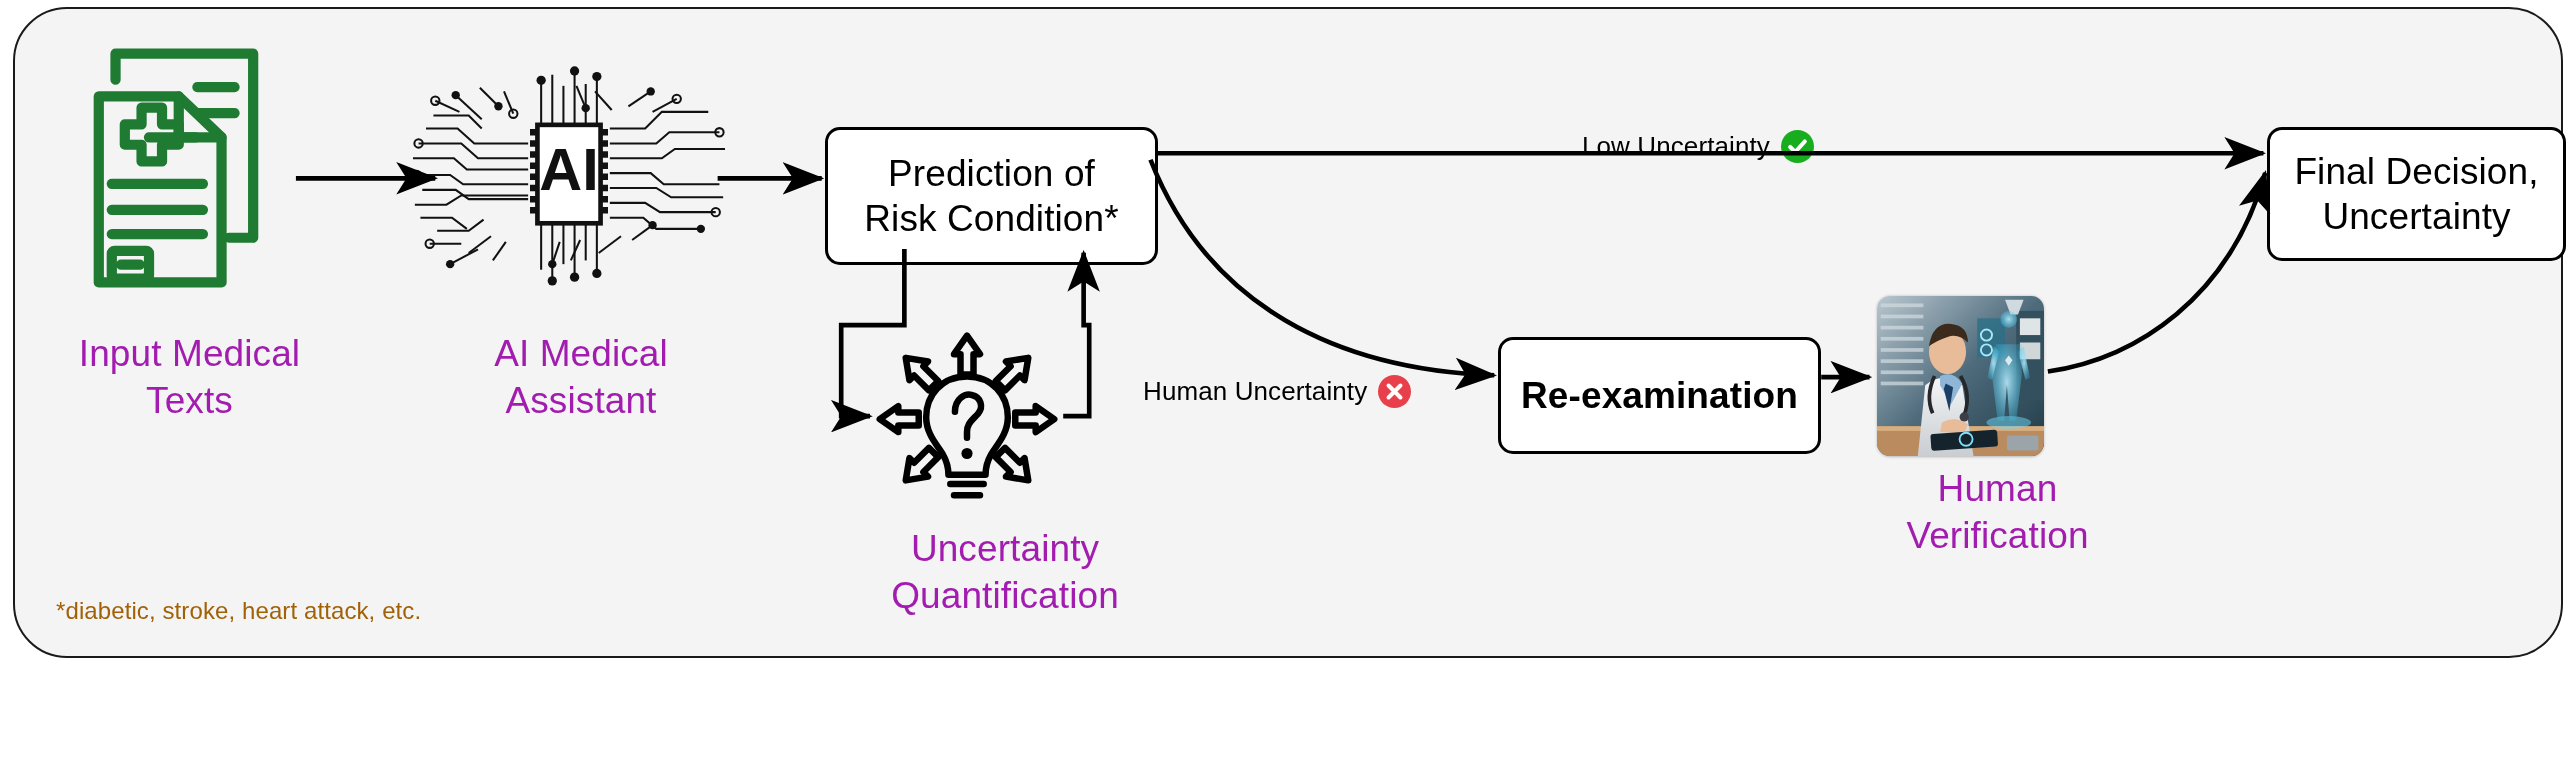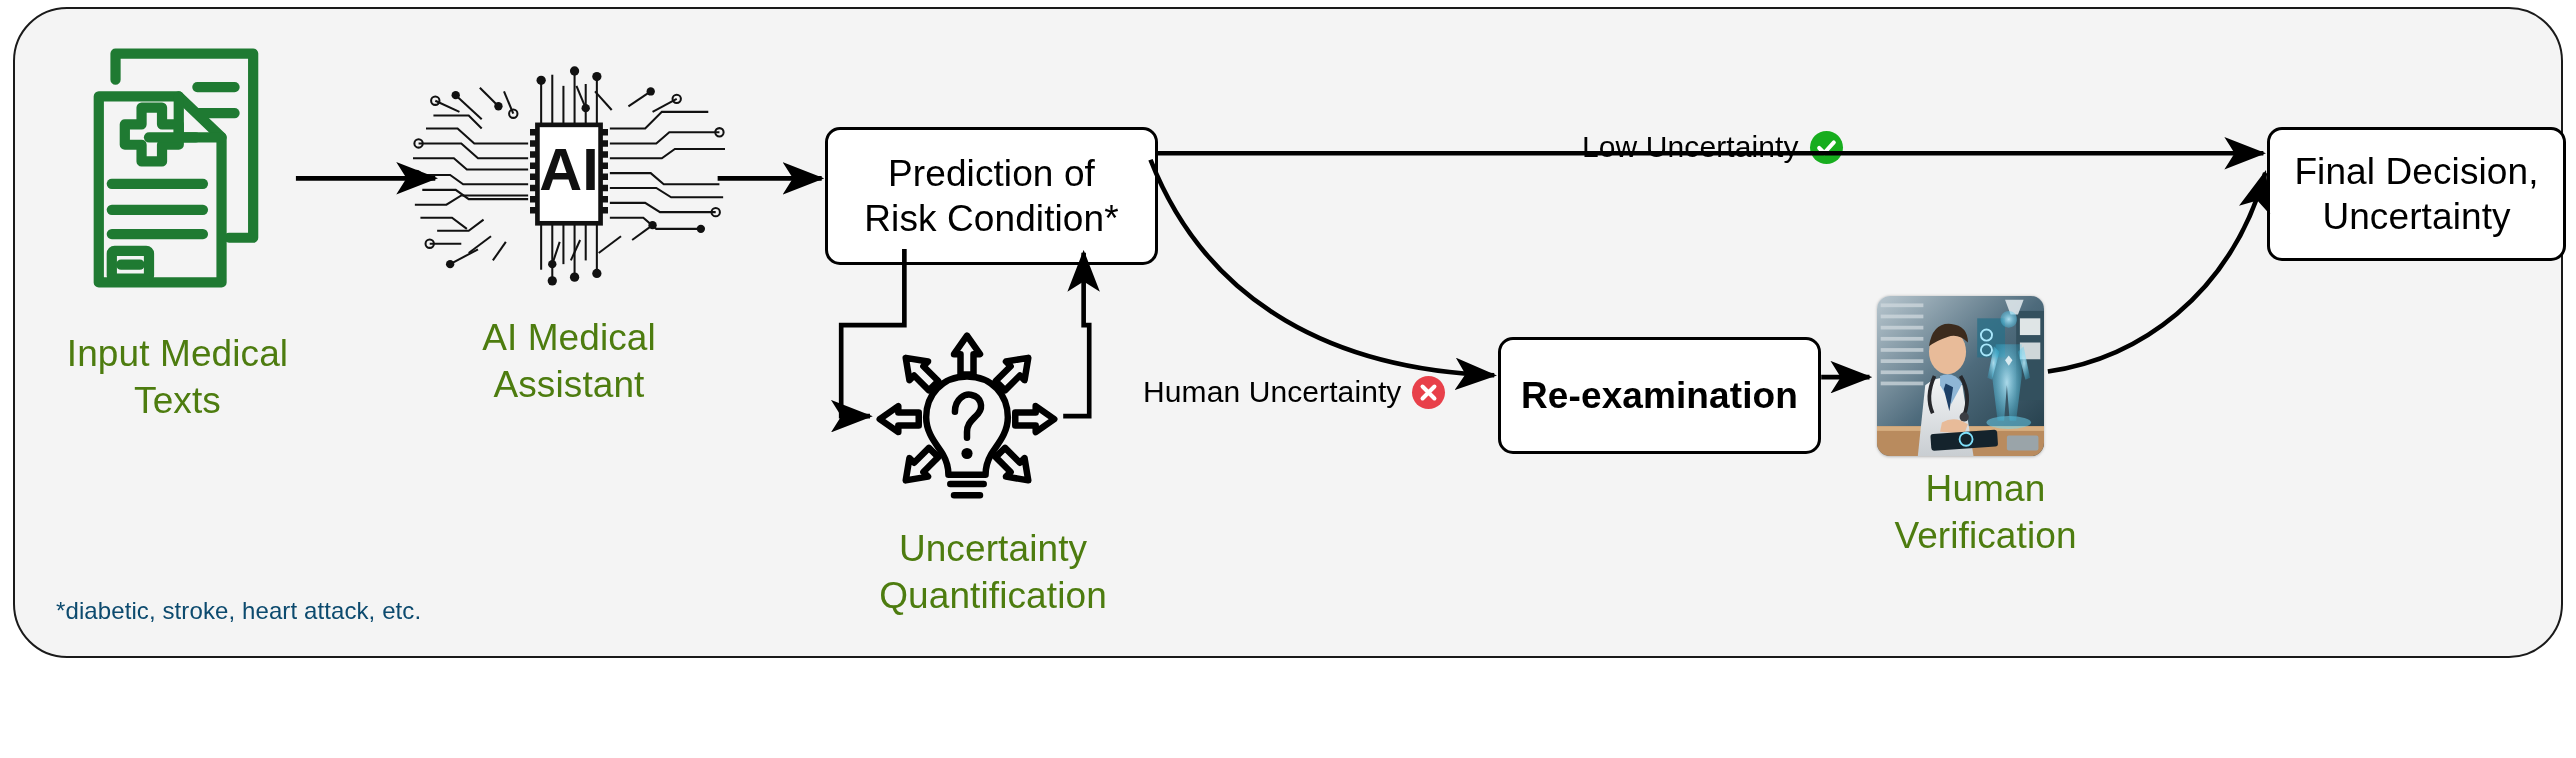--- a/index.html
+++ b/index.html
@@ -20,43 +20,43 @@
     position:absolute;background:#ffffff;border:3.7px solid #000;border-radius:15px;
     display:flex;align-items:center;justify-content:center;text-align:center;
     color:#000;font-size:37px;line-height:1.22;letter-spacing:0.1px;box-sizing:border-box;margin-top:17px;
   }
   #box-prediction{left:825px;top:110px;width:333px;height:138px;}
   #box-reexam{left:1498px;top:320px;width:323px;height:117px;font-weight:bold;}
   #box-final{left:2267px;top:110px;width:299px;height:134px;}
 
   
   .caption{
-    position:absolute;text-align:center;color:#4d7c0f;font-size:37px;line-height:1.28;
-    letter-spacing:0.1px;white-space:pre-line;
+    position:absolute;text-align:center;color:#a21caf;font-size:37px;line-height:1.28;
+    letter-spacing:0.1px;white-space:pre-line;padding-left:12px;
   }
   #cap-input{left:0px;top:330px;width:355px;}
-  #cap-ai{left:383px;top:314px;width:372px;}
+  #cap-ai{left:383px;top:330px;width:372px;}
   #cap-uq{left:807px;top:525px;width:372px;}
   #cap-human{left:1846px;top:465px;width:279px;}
 
   
   .elabel{
     position:absolute;display:flex;align-items:center;gap:11px;
-    color:#000;font-size:30px;letter-spacing:0.1px;white-space:nowrap;
+    color:#000;font-size:26px;letter-spacing:0.1px;white-space:nowrap;
   }
   #lab-low{left:1582px;top:130px;}
   #lab-high{left:1143px;top:375px;}
 
   .badge{width:33px;height:33px;border-radius:50%;position:relative;flex:0 0 auto;}
   .badge.ok{background:#17ad1e;}
   .badge.bad{background:#e8404a;}
   .badge svg{position:absolute;left:0;top:0;}
 
   
-  #footnote{position:absolute;left:56px;top:597px;color:#0c4a6e;font-size:24px;letter-spacing:0.1px;}
+  #footnote{position:absolute;left:56px;top:597px;color:#a16207;font-size:24px;letter-spacing:0.1px;}
 
   
   #icon-doc{position:absolute;left:56px;top:35px;width:279px;height:279px;}
   
   #icon-ai{position:absolute;left:413px;top:54px;width:312px;height:242px;}
   
   #icon-bulb{position:absolute;left:874px;top:330px;width:186px;height:181px;}
 
   
   #photo-human{

